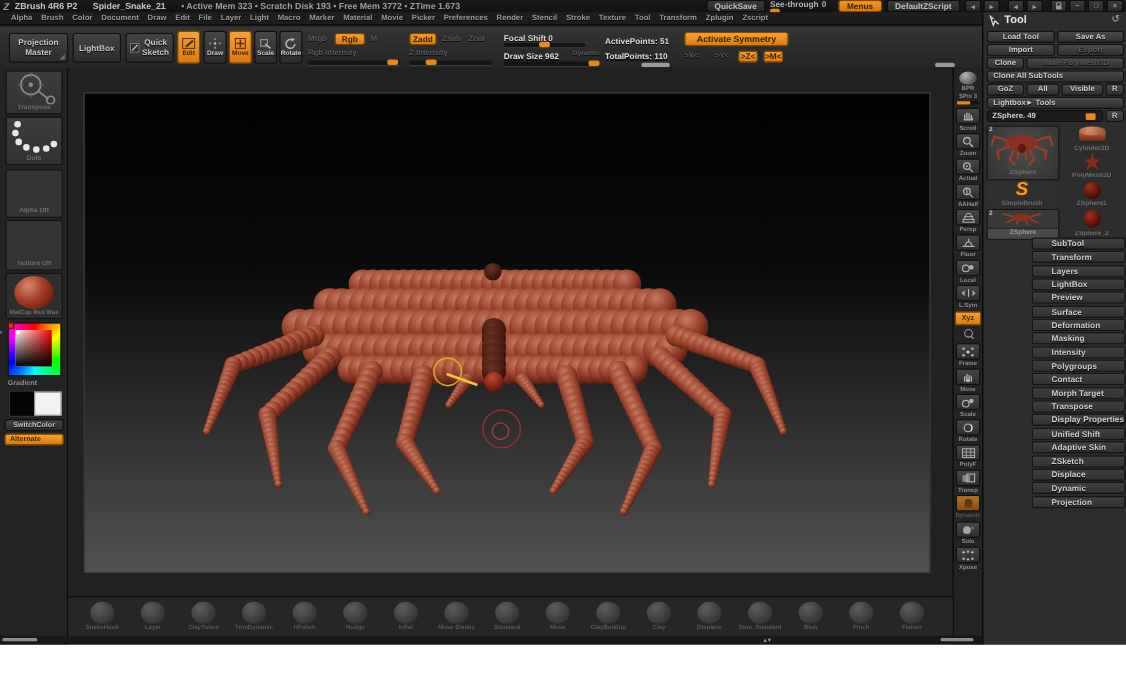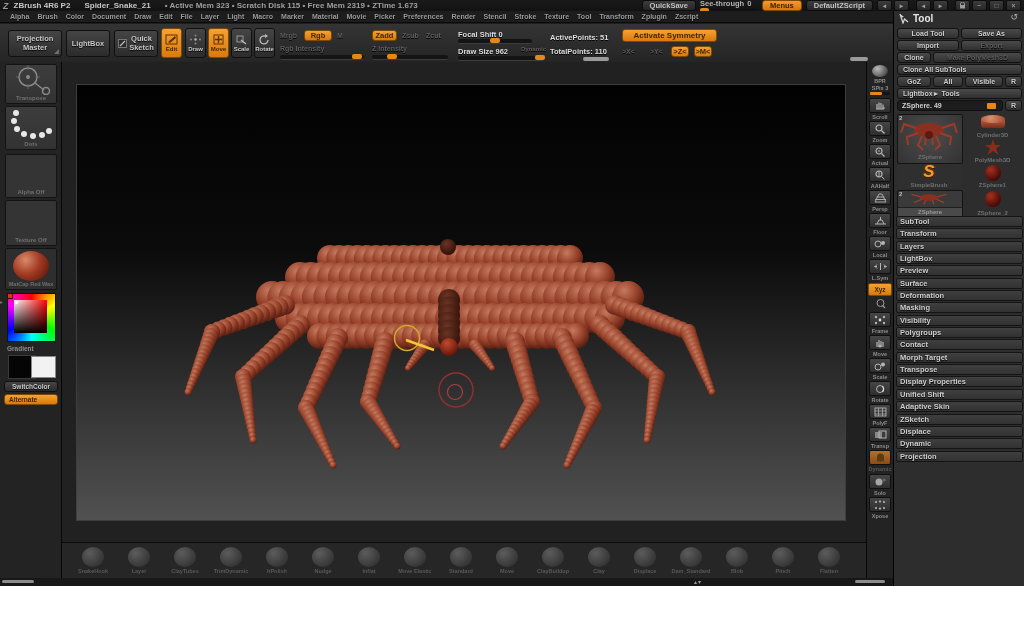--- a/index.html
+++ b/index.html
@@ -78,38 +78,38 @@
   .tp-btn{position:absolute;height:11px;background:linear-gradient(#4a4a4a,#303030);border:1px solid #121212;border-radius:3px;color:#cecece;font-size:7px;font-weight:bold;display:flex;align-items:center;justify-content:center;box-sizing:border-box;text-shadow:0 1px 1px #000;white-space:nowrap;overflow:hidden;}
   .tp-btn.dim{color:#5a5a5a;}
   .tp-slider{position:absolute;height:11px;background:#1c1c1c;border:1px solid #101010;border-radius:3px;color:#cfcfcf;font-size:7px;font-weight:bold;display:flex;align-items:center;padding-left:4px;box-sizing:border-box;}
   .tp-slider .sh{position:absolute;right:6px;top:2px;width:9px;height:6px;background:#e88617;border-radius:1px;}
   .tt{position:absolute;background:#383838;border:1px solid #141414;border-radius:2px;overflow:hidden;}
   .tt .lbl{position:absolute;left:0;right:0;bottom:0;}
   .badge{position:absolute;left:1px;top:0;font-size:6px;color:#c0c0c0;font-weight:bold;z-index:2;}
   .tt-label-sel{background:#4a4a4a;border-top:1px solid #202020;color:#9a9a9a;}
   .mini-ico{display:flex;align-items:center;justify-content:center;}
   .sections{position:absolute;left:2px;top:205px;width:127px;display:flex;flex-direction:column;gap:1.35px;}
-  .section-bar{height:11px;background:linear-gradient(#3f3f3f,#323232);border:1px solid #151515;border-radius:2px;color:#cfcfcf;font-size:7.5px;font-weight:bold;display:flex;align-items:center;padding-left:3px;box-sizing:border-box;text-shadow:0 1px 1px #000;}
+  .section-bar{height:11px;background:linear-gradient(#3f3f3f,#323232);border:1px solid #151515;border-radius:2px;color:#cfcfcf;font-size:7.5px;font-weight:bold;display:flex;align-items:center;padding-left:17px;box-sizing:border-box;text-shadow:0 1px 1px #000;margin-left:42px;}
   .sphere-dark{border-radius:50%;background:radial-gradient(circle at 35% 30%,#a23222,#5e120a 55%,#1d0301 95%);}
   .cyl{position:relative;width:24px;height:16px;}
   .cyl .side{position:absolute;left:0;top:3px;width:24px;height:10px;background:linear-gradient(#c0684c,#7a2c18);border-radius:3px;}
   .cyl .top{position:absolute;left:0;top:0;width:24px;height:8px;border-radius:50%;background:radial-gradient(circle at 40% 35%,#d98useless,#a0452c);background:radial-gradient(circle at 40% 35%,#d9916e,#a0452c);}
   .s-glyph{font-size:17px;font-weight:bold;font-style:italic;color:#f59b2b;text-shadow:0 0 3px #a34d00,0 1px 1px #000;}
   .divider-arrow{position:absolute;font-size:6px;color:#6a6a6a;}
 </style>
 </head>
 <body>
 
 <div class="app">
 
   <div class="titlebar">
     <span class="tb-logo">Z</span>
     <span class="tb-app">ZBrush 4R6 P2</span>
     <span class="tb-doc">Spider_Snake_21</span>
-    <span class="tb-stats">•  Active Mem 323  •  Scratch Disk 115  •  Free Mem 2319  •  ZTime 1.673</span>
+    <span class="tb-stats">•  Active Mem 323  •  Scratch Disk 193  •  Free Mem 3772  •  ZTime 1.673</span>
     <span class="tb-spacer"></span>
     <span class="tb-btn">QuickSave</span>
     <span class="tb-seethrough">
       <span class="tb-st-row">
         <span>See-through</span>
         <span>0</span>
       </span>
       <span class="tb-st-track">
           <span class="tb-st-handle"></span>
         </span>
@@ -1071,21 +1071,21 @@
     <div class="sections">
 
     <div class="section-bar">SubTool</div>
         <div class="section-bar">Transform</div>
         <div class="section-bar">Layers</div>
         <div class="section-bar">LightBox</div>
         <div class="section-bar">Preview</div>
         <div class="section-bar">Surface</div>
         <div class="section-bar">Deformation</div>
         <div class="section-bar">Masking</div>
-        <div class="section-bar">Visibility</div>
+        <div class="section-bar">Intensity</div>
         <div class="section-bar">Polygroups</div>
         <div class="section-bar">Contact</div>
         <div class="section-bar">Morph Target</div>
         <div class="section-bar">Transpose</div>
         <div class="section-bar">Display Properties</div>
         <div class="section-bar">Unified Shift</div>
         <div class="section-bar">Adaptive Skin</div>
         <div class="section-bar">ZSketch</div>
         <div class="section-bar">Displace</div>
         <div class="section-bar">Dynamic</div>

